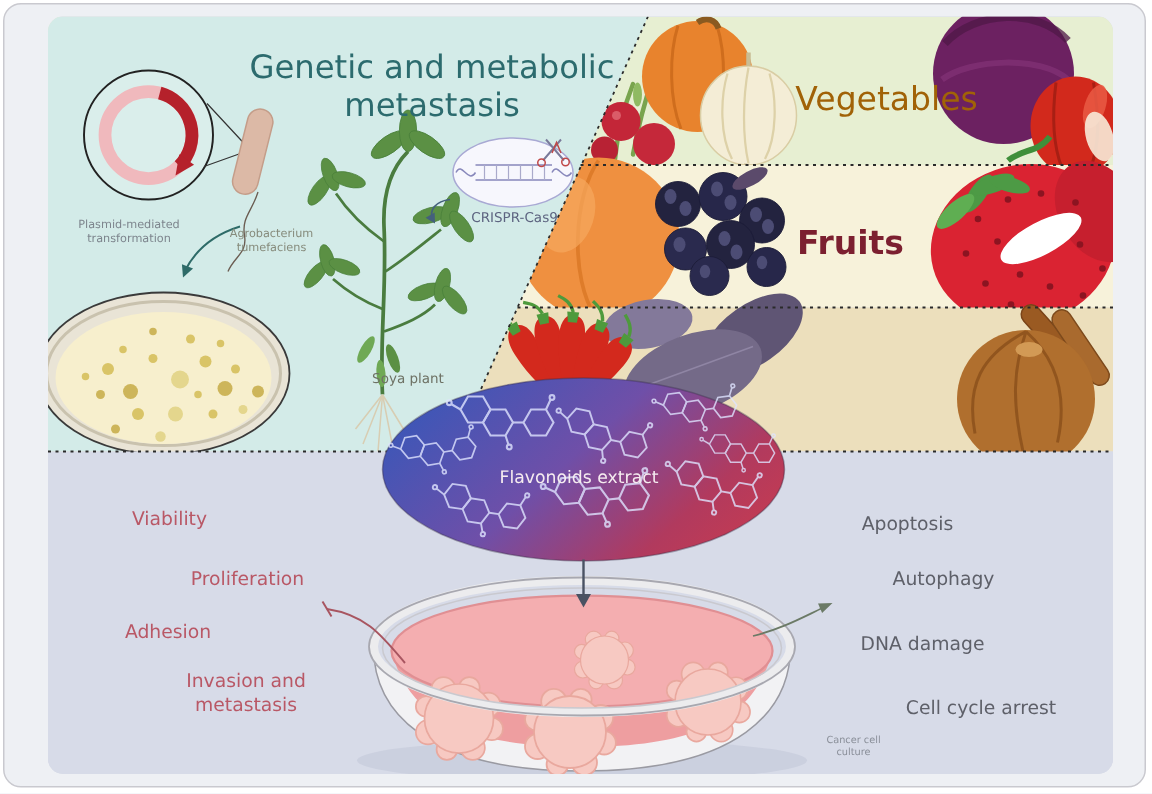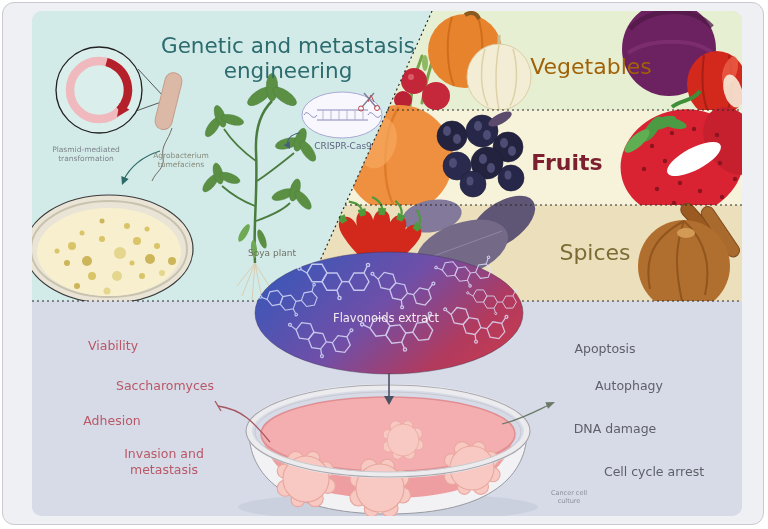--- a/index.html
+++ b/index.html
@@ -331,35 +331,34 @@
         <g>
           <path d="M183,390 L189,400" stroke="#a85560" stroke-width="1.3"></path>
           <path d="M186,395 C212,399 222,412 238,431" fill="none" stroke="#a85560" stroke-width="1.3"></path>
         </g>
         <g>
           <path d="M470,413 C490,408 504,400 517,394" fill="none" stroke="#6b7a66" stroke-width="1.2"></path>
           <polygon points="0,0 -9,3.5 -9,-3.5" fill="#6b7a66" transform="translate(523,391) rotate(-23)"></polygon>
         </g>
       </svg>
 
-      <div class="lbl title">Genetic and metastasis engineering</div>
+      <div class="lbl title">Genetic and metabolic metastasis</div>
 
       <div class="lbl tiny lbl-plasmid">Plasmid-mediated transformation</div>
       <div class="lbl tiny lbl-agro">Agrobacterium tumefaciens</div>
       <div class="lbl lbl-crispr">CRISPR-Cas9</div>
       <div class="lbl lbl-soya">Soya plant</div>
 
       <div class="lbl lbl-veg">Vegetables</div>
       <div class="lbl lbl-fruit">Fruits</div>
-      <div class="lbl lbl-spice">Spices</div>
 
       <div class="lbl lbl-extract">Flavonoids extract</div>
 
       <div class="lbl eff-d lbl-viability">Viability</div>
-      <div class="lbl eff-d lbl-proliferation">Saccharomyces</div>
+      <div class="lbl eff-d lbl-proliferation">Proliferation</div>
       <div class="lbl eff-d lbl-adhesion">Adhesion</div>
       <div class="lbl eff-i lbl-apoptosis">Apoptosis</div>
 
       <div class="lbl eff-d lbl-invasion">Invasion and metastasis</div>
       <div class="lbl eff-i lbl-autophagy">Autophagy</div>
       <div class="lbl eff-i lbl-dna">DNA damage</div>
       <div class="lbl eff-i lbl-arrest">Cell cycle arrest</div>
 
       <div class="lbl lbl-cancer">Cancer cell culture</div>
 

